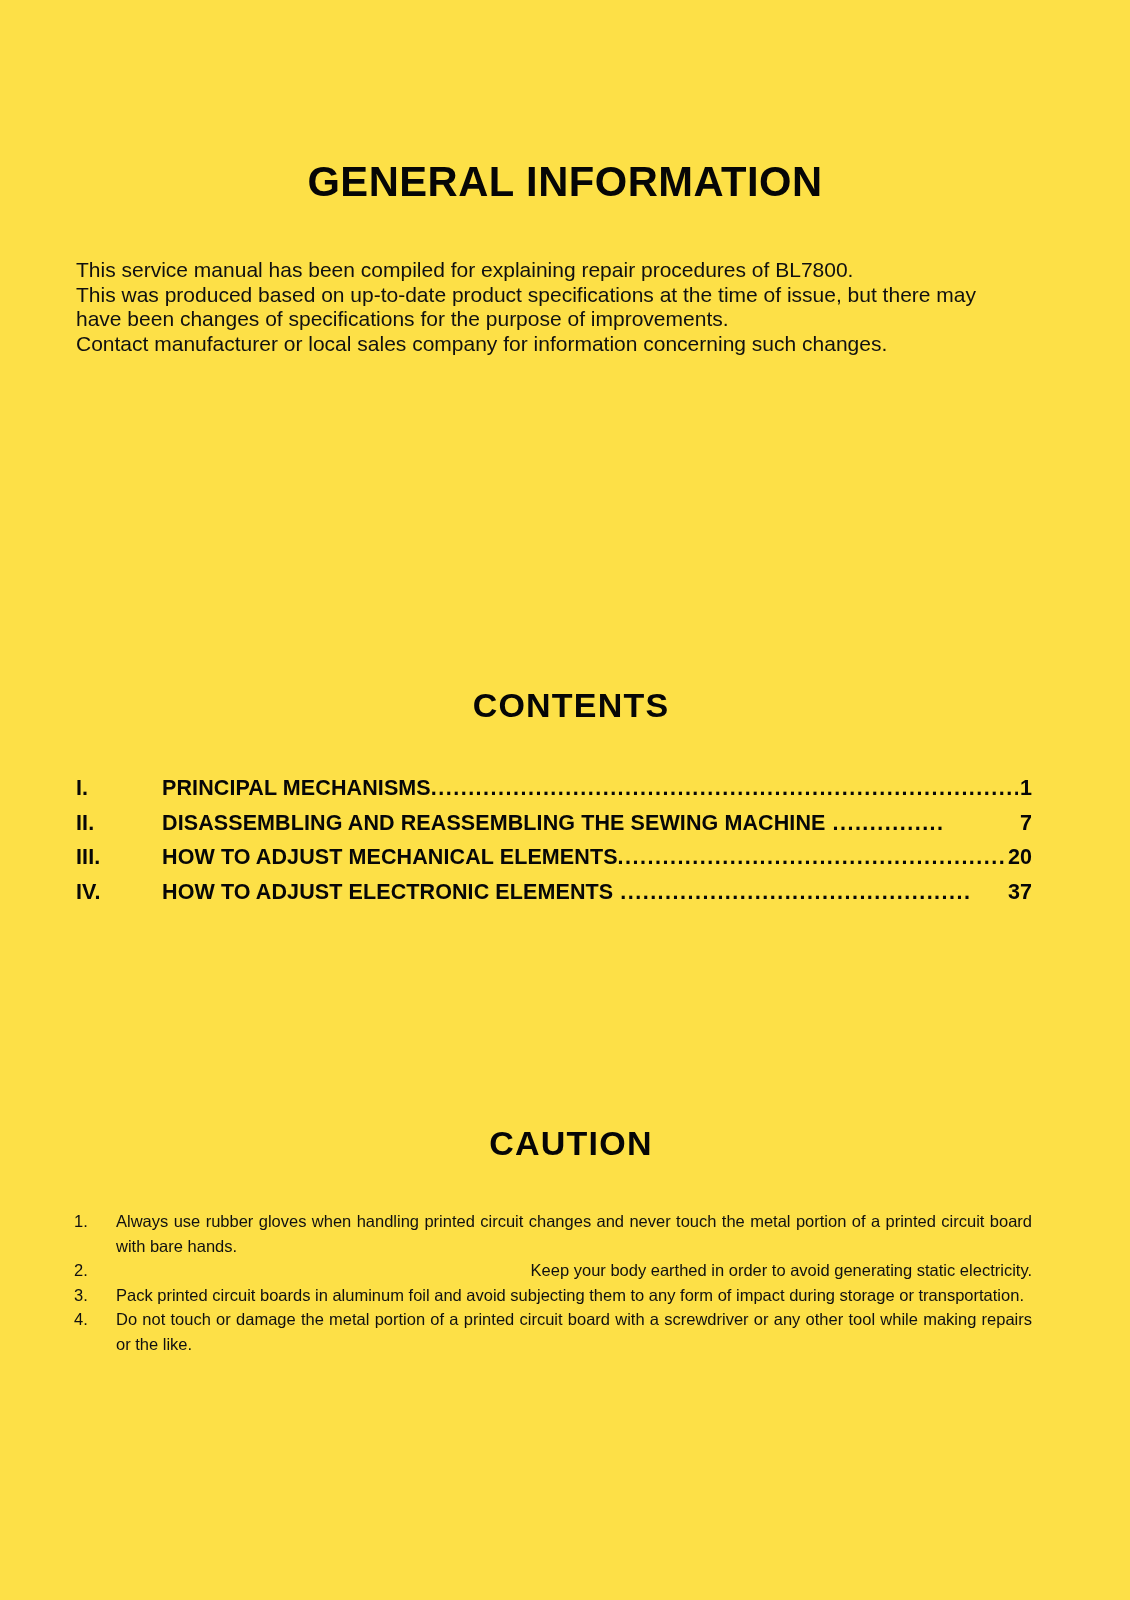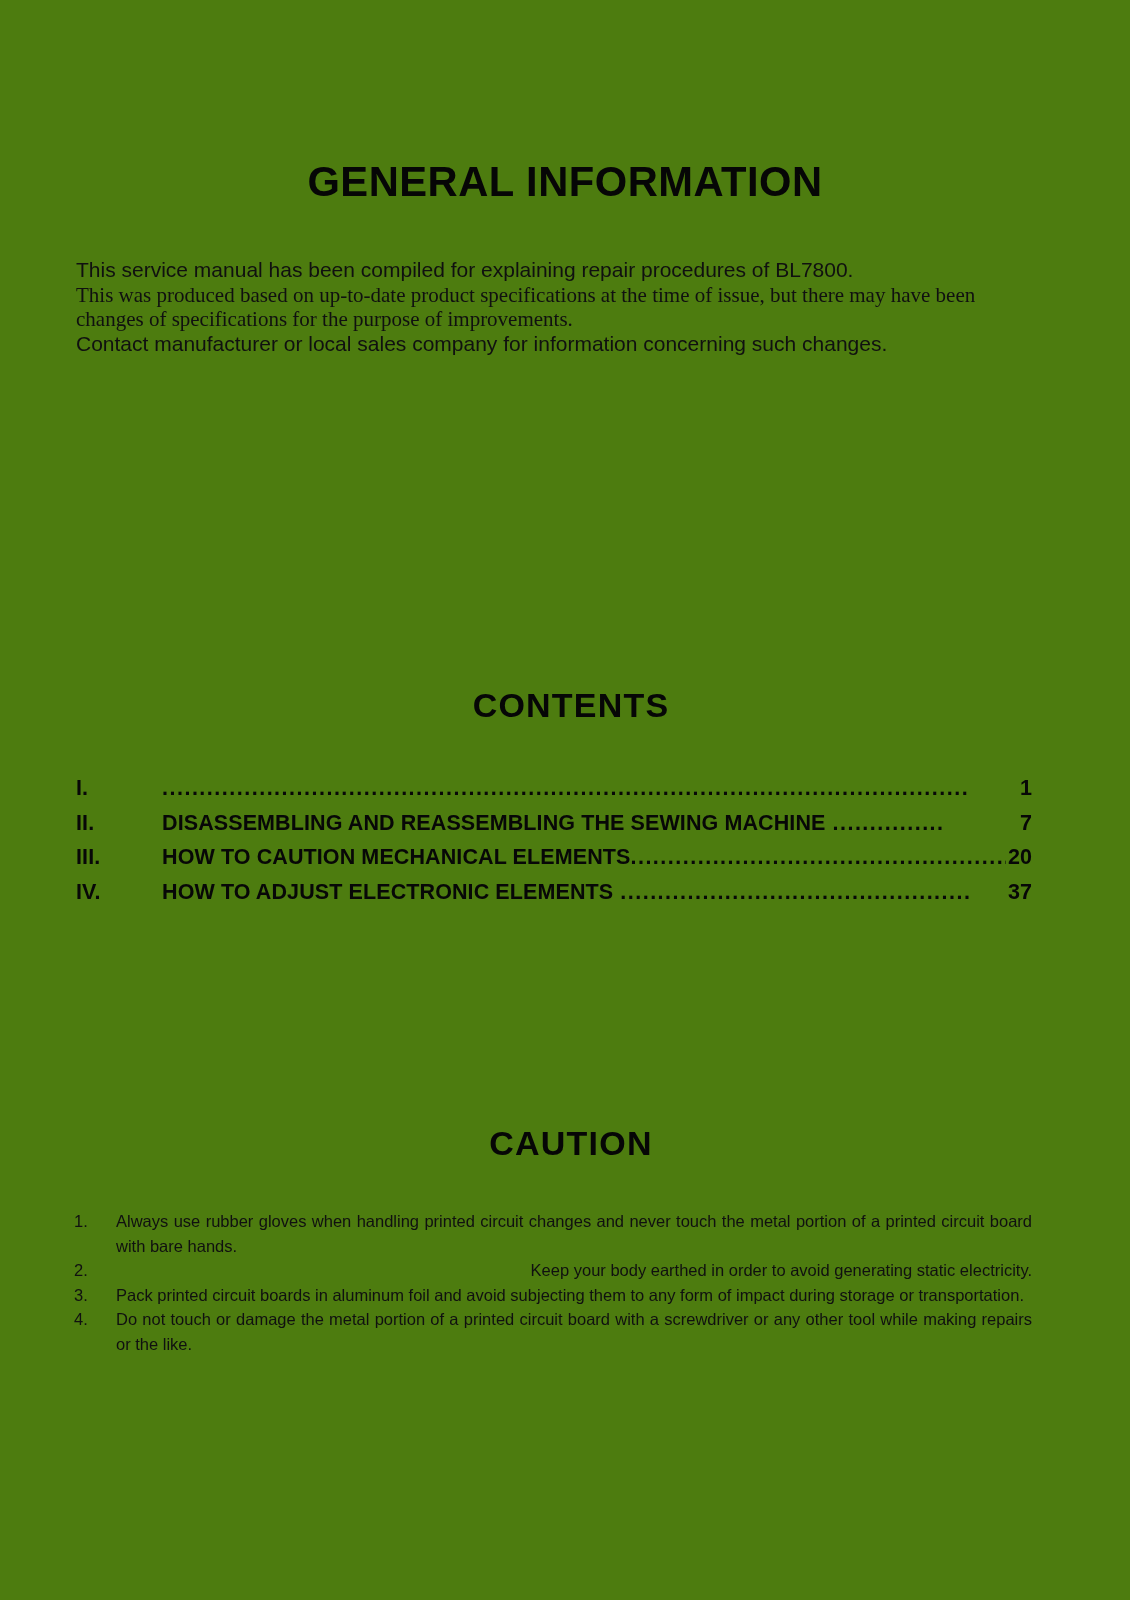--- a/index.html
+++ b/index.html
@@ -13,21 +13,21 @@
     height: 1600px;
     position: relative;
     font-family: "Liberation Sans", sans-serif;
     color: #0a0a0a;
     overflow: hidden;
   }
 
   .page {
     position: absolute;
     inset: 0;
-    background: #4d7c0f;
+    background: #fde047;
   }
 
   
   .doc-title {
     position: absolute;
     left: 0;
     right: 0;
     top: 131px;
     text-align: center;
     font-size: 43px;
@@ -57,21 +57,21 @@
   .intro {
     position: absolute;
     left: 76px;
     top: 258px;
     width: 916px;
     font-size: 21px;
     line-height: 24.5px;
     color: #101010;
   }
   .intro .line { white-space: normal; }
-  .intro .line.wrap { display: block; font-family: Liberation Serif, serif; }
+  .intro .line.wrap { display: block; }
 
   
   .toc {
     position: absolute;
     left: 76px;
     top: 771px;
     width: 956px;
   }
   .toc-row {
     display: flex;
@@ -148,35 +148,36 @@
     <div class="line wrap">This was produced based on up-to-date product specifications at the time of issue, but there may have been changes of specifications for the purpose of improvements.</div>
     <div class="line">Contact manufacturer or local sales company for information concerning such changes.</div>
   </div>
 
   <h2 class="section-title contents">CONTENTS</h2>
 
   <div class="toc">
 
     <div class="toc-row">
       <span class="toc-num">I.</span>
+      <span class="toc-label">PRINCIPAL MECHANISMS</span>
       <span class="toc-leader">............................................................................................................</span>
       <span class="toc-page">1</span>
     </div>
 
     <div class="toc-row">
       <span class="toc-num">II.</span>
       <span class="toc-label">DISASSEMBLING AND REASSEMBLING THE SEWING MACHINE</span>
       <span class="toc-gap space"></span>
       <span class="toc-leader">...............</span>
       <span class="toc-page">7</span>
     </div>
 
     <div class="toc-row">
       <span class="toc-num">III.</span>
-      <span class="toc-label">HOW TO CAUTION MECHANICAL ELEMENTS</span>
+      <span class="toc-label">HOW TO ADJUST MECHANICAL ELEMENTS</span>
       <span class="toc-leader">................................................................</span>
       <span class="toc-page">20</span>
     </div>
 
     <div class="toc-row">
       <span class="toc-num">IV.</span>
       <span class="toc-label">HOW TO ADJUST ELECTRONIC ELEMENTS</span>
       <span class="toc-gap space"></span>
       <span class="toc-leader">...............................................</span>
       <span class="toc-page">37</span>

